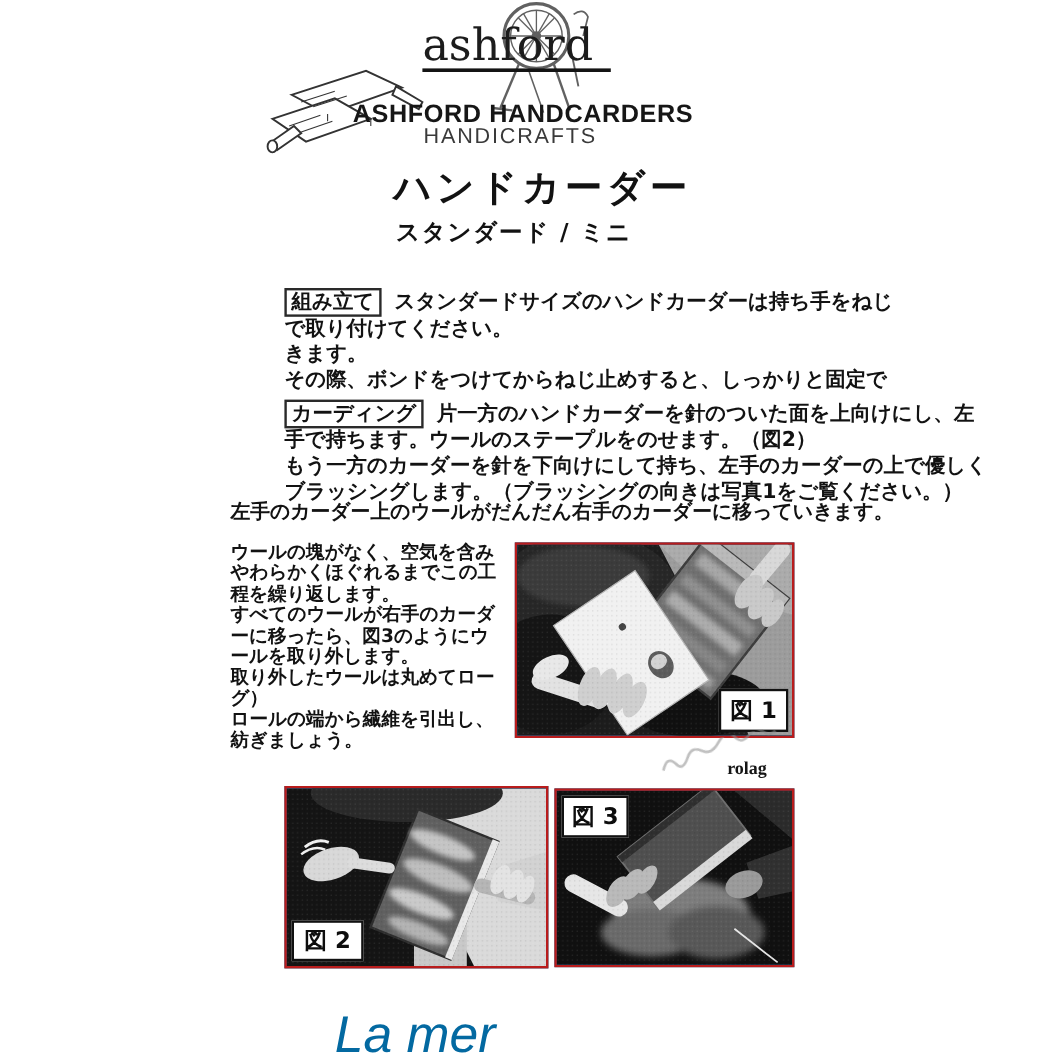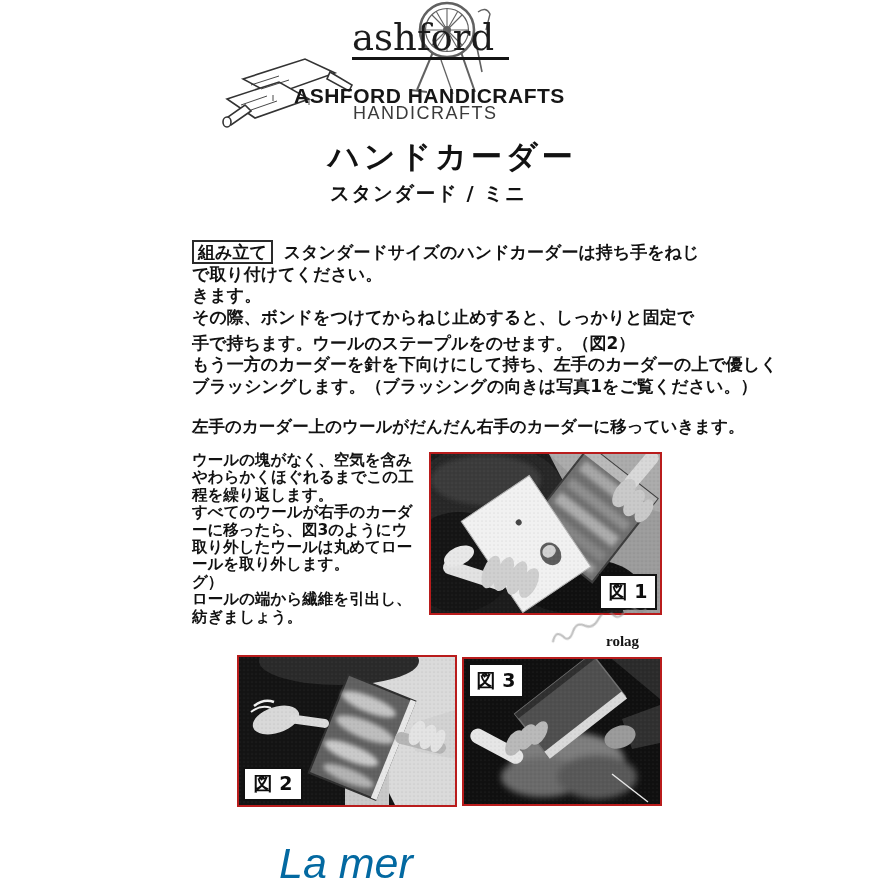--- a/index.html
+++ b/index.html
@@ -10,21 +10,21 @@
   
   .logo-script{left:352px;top:16px;font-family:"DejaVu Serif",serif;font-size:37px;color:#1c1c1c;letter-spacing:0px;}
   .logo-underline{left:352px;top:57px;width:157px;height:3px;background:#141414;}
   .logo-sub{left:353px;top:61px;font-size:18px;color:#3a3a3a;letter-spacing:1.5px;font-family:"Liberation Sans",sans-serif;margin-top:42px;}
   .product-heading{left:294px;top:84px;font-size:21px;font-weight:bold;letter-spacing:0.5px;color:#161616;font-family:"Liberation Sans",sans-serif;}
   
   .title-main{left:328px;top:136px;font-size:31px;letter-spacing:4px;}
   .title-sub{left:330px;top:180px;font-size:19.5px;letter-spacing:1.5px;}
   
   .para{font-size:17px;line-height:21.3px;}
-  .para .line{white-space:nowrap;}
+  .para .line{white-space:nowrap;margin-left:45px;}
   .term-box{display:inline-block;border:2px solid #2a2a2a;padding:0 4px;margin-right:11px;line-height:20px;}
   .p-assembly{left:192px;top:240px;width:520px;}
   .p-carding{left:192px;top:333px;width:540px;}
   .transfer-note{left:192px;top:416px;font-size:16.5px;white-space:nowrap;}
   .process-col{left:192px;top:452px;width:246px;font-size:15.5px;line-height:17.4px;}
   
   .photo{border:2px solid #b91c1c;background:#0369a1;}
   .photo svg{display:block;width:100%;height:100%;}
   .photo1{left:429px;top:452px;width:229px;height:159px;}
   .photo2{left:237px;top:655px;width:216px;height:148px;}
@@ -82,50 +82,53 @@
           <line x1="30" y1="55" x2="56" y2="46"></line>
         <line x1="52" y1="40" x2="52" y2="46"></line>
           <line x1="88" y1="44" x2="88" y2="50"></line>
       </g>
     </g>
   </svg>
 
   <div class="abs logo-script">ashford</div>
   <div class="abs logo-underline"></div>
   <div class="abs logo-sub">HANDICRAFTS</div>
-  <div class="abs product-heading">ASHFORD HANDICRAFTS</div>
+  <div class="abs product-heading">ASHFORD HANDCARDERS</div>
 
   <div class="abs jp title-main">ハンドカーダー</div>
   <div class="abs jp title-sub">スタンダード / ミニ</div>
 
   <div class="abs jp para p-assembly">
     <div class="line">
       <span class="term-box">組み立て</span><span>スタンダードサイズのハンドカーダーは持ち手をねじ</span>
     </div>
     <div class="line">で取り付けてください。</div>
     <div class="line">きます。</div>
     <div class="line">その際、ボンドをつけてからねじ止めすると、しっかりと固定で</div>
   </div>
 
   <div class="abs jp para p-carding">
+    <div class="line">
+      <span class="term-box">カーディング</span><span>片一方のハンドカーダーを針のついた面を上向けにし、左</span>
+    </div>
     <div class="line">手で持ちます。ウールのステープルをのせます。（図2）</div>
     <div class="line">もう一方のカーダーを針を下向けにして持ち、左手のカーダーの上で優しく</div>
     <div class="line">ブラッシングします。（ブラッシングの向きは写真1をご覧ください。）</div>
   </div>
 
   <div class="abs jp transfer-note">左手のカーダー上のウールがだんだん右手のカーダーに移っていきます。</div>
 
   <div class="abs jp process-col">
     <div>ウールの塊がなく、空気を含み</div>
     <div>やわらかくほぐれるまでこの工</div>
     <div>程を繰り返します。</div>
     <div>すべてのウールが右手のカーダ</div>
     <div>ーに移ったら、図3のようにウ</div>
+    <div>ールを取り外します。</div>
     <div>取り外したウールは丸めてロー</div>
-    <div>ールを取り外します。</div>
     <div>グ）</div>
     <div>ロールの端から繊維を引出し、</div>
     <div>紡ぎましょう。</div>
   </div>
 
   <div class="abs photo photo1">
     <svg viewBox="0 0 229 159" preserveAspectRatio="none">
       <defs>
         <pattern id="grain1" width="4" height="4" patternUnits="userSpaceOnUse">
           <circle cx="1" cy="1" r="0.6" fill="#ffffff" opacity="0.10"></circle>

